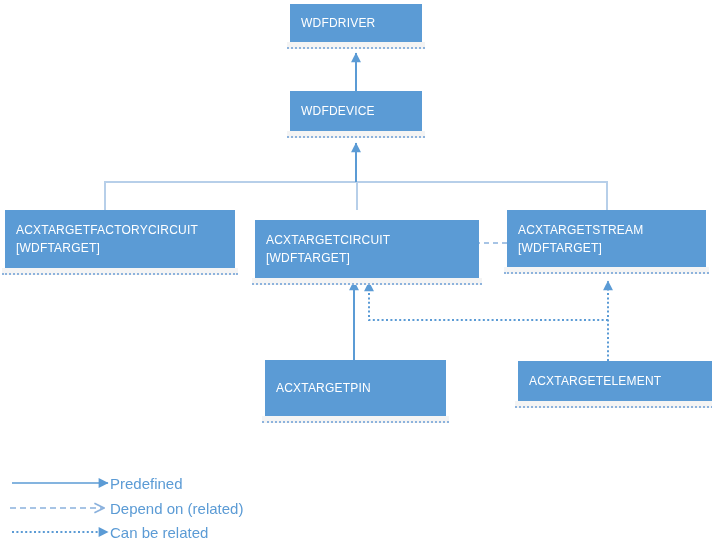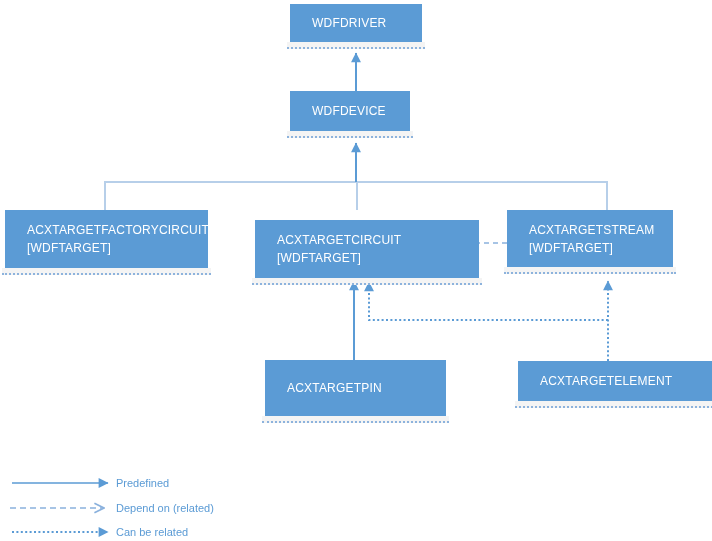--- a/index.html
+++ b/index.html
@@ -16,21 +16,21 @@
     overflow: hidden;
   }
   
   .node {
     position: absolute;
     background: #5b9bd5;
     color: #ffffff;
     display: flex;
     flex-direction: column;
     justify-content: center;
-    padding-left: 22px;
+    padding-left: 11px;
     box-sizing: border-box;
     font-size: 12px;
     letter-spacing: 0.2px;
     line-height: 18px;
     white-space: nowrap;
   }
   
   .node::after {
     content: "";
     position: absolute;
@@ -49,26 +49,26 @@
     position: absolute;
     left: 0;
     top: 0;
     width: 712px;
     height: 541px;
     pointer-events: none;
   }
   
   .legend-label {
     position: absolute;
-    left: 116px;
+    left: 110px;
     height: 14px;
     display: flex;
     align-items: center;
     color: #5b9bd5;
-    font-size: 11px;
+    font-size: 15px;
     white-space: nowrap;
   }
 </style>
 </head>
 <body>
 
 <div id="canvas">
 
   <svg id="connector-layer" width="712" height="541" viewBox="0 0 712 541" xmlns="http://www.w3.org/2000/svg">
     <defs>
@@ -96,35 +96,35 @@
 
     <line x1="12" y1="483" x2="108" y2="483" stroke="#5b9bd5" stroke-width="1.6" marker-end="url(#head-solid)"></line>
     <line x1="10" y1="508" x2="104" y2="508" stroke="#8ab1dd" stroke-width="1.4" stroke-dasharray="6,4" marker-end="url(#head-open)"></line>
     <line x1="12" y1="532" x2="108" y2="532" stroke="#5b9bd5" stroke-width="2" stroke-dasharray="2,2.4" marker-end="url(#head-solid)"></line>
   </svg>
 
   <div class="node" style="left:290px; top:4px; width:132px; height:38px">
     <span class="node-label">WDFDRIVER</span>
   </div>
 
-  <div class="node" style="left:290px; top:91px; width:120px; height:40px">
+  <div class="node" style="left:290px; top:91px; width:132px; height:40px">
     <span class="node-label">WDFDEVICE</span>
   </div>
 
-  <div class="node" style="left:5px; top:210px; width:203px; height:58px">
+  <div class="node" style="left:5px; top:210px; width:230px; height:58px">
     <span class="node-label">ACXTARGETFACTORYCIRCUIT</span>
     <span class="node-sublabel">[WDFTARGET]</span>
   </div>
 
   <div class="node" style="left:255px; top:220px; width:224px; height:58px">
     <span class="node-label">ACXTARGETCIRCUIT</span>
     <span class="node-sublabel">[WDFTARGET]</span>
   </div>
 
-  <div class="node" style="left:507px; top:210px; width:166px; height:57px">
+  <div class="node" style="left:507px; top:210px; width:199px; height:57px">
     <span class="node-label">ACXTARGETSTREAM</span>
     <span class="node-sublabel">[WDFTARGET]</span>
   </div>
 
   <div class="node" style="left:265px; top:360px; width:181px; height:56px">
     <span class="node-label">ACXTARGETPIN</span>
   </div>
 
   <div class="node" style="left:518px; top:361px; width:200px; height:40px">
     <span class="node-label">ACXTARGETELEMENT</span>

